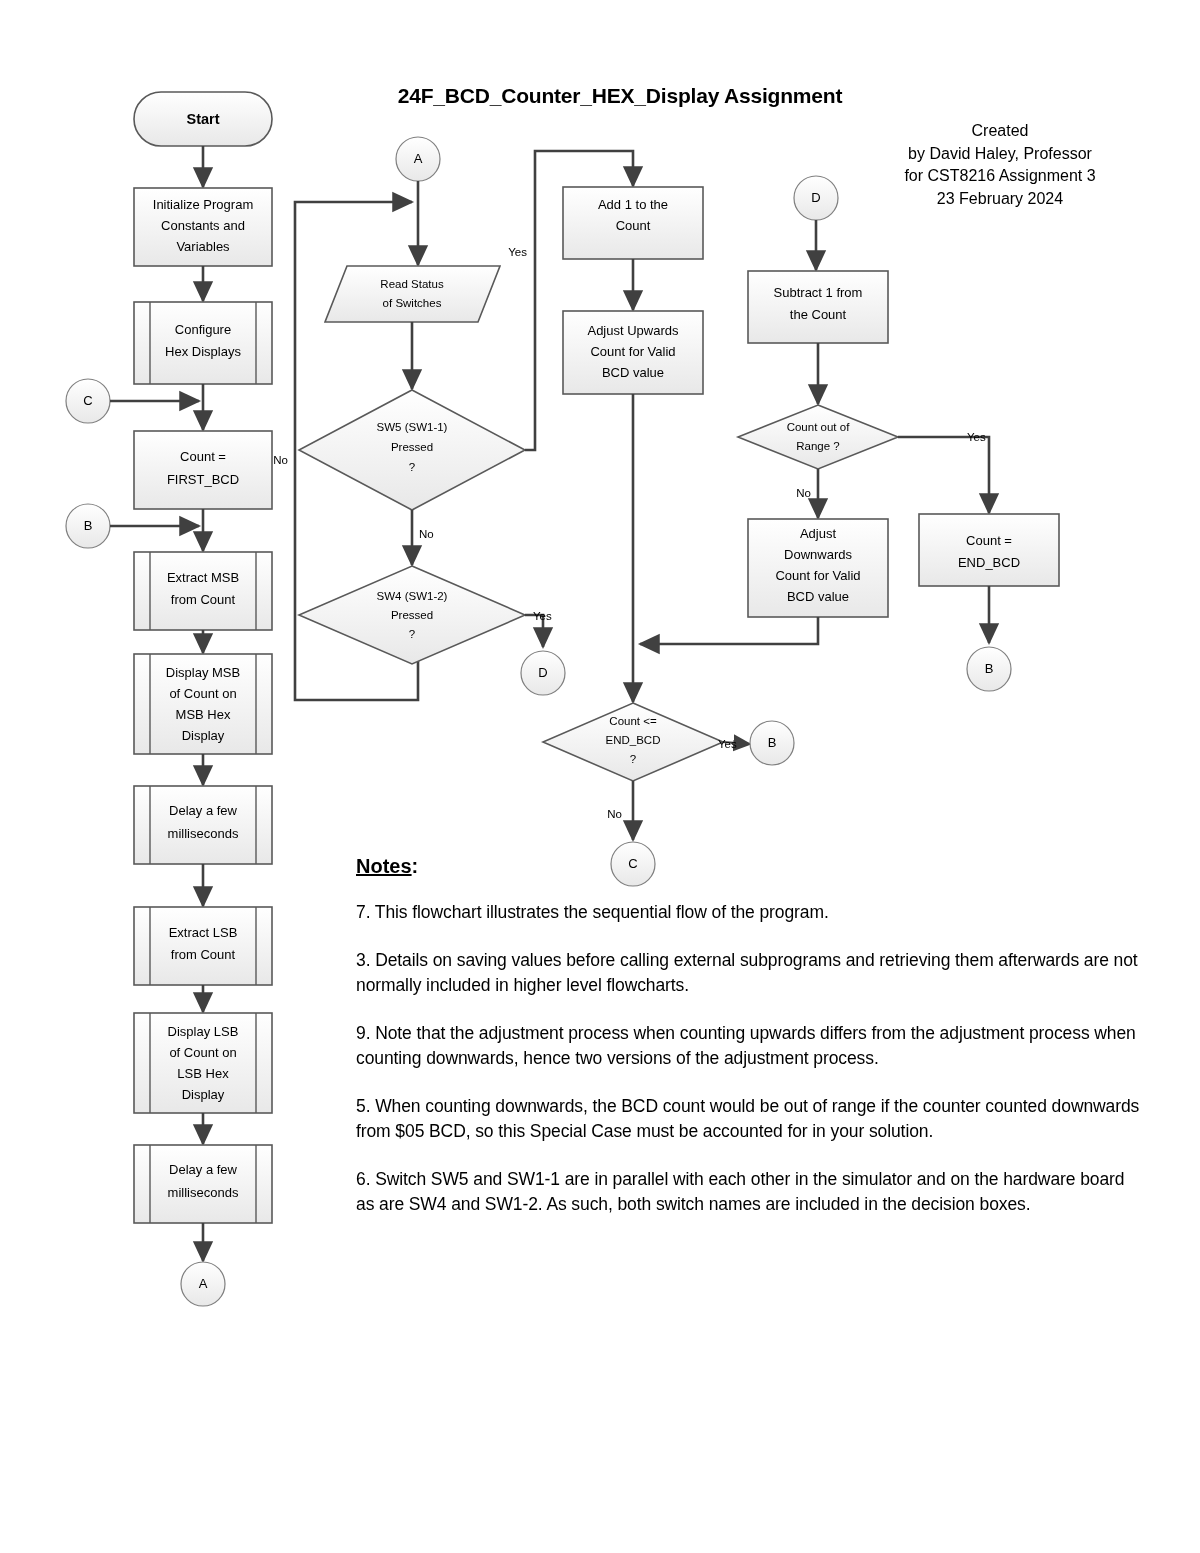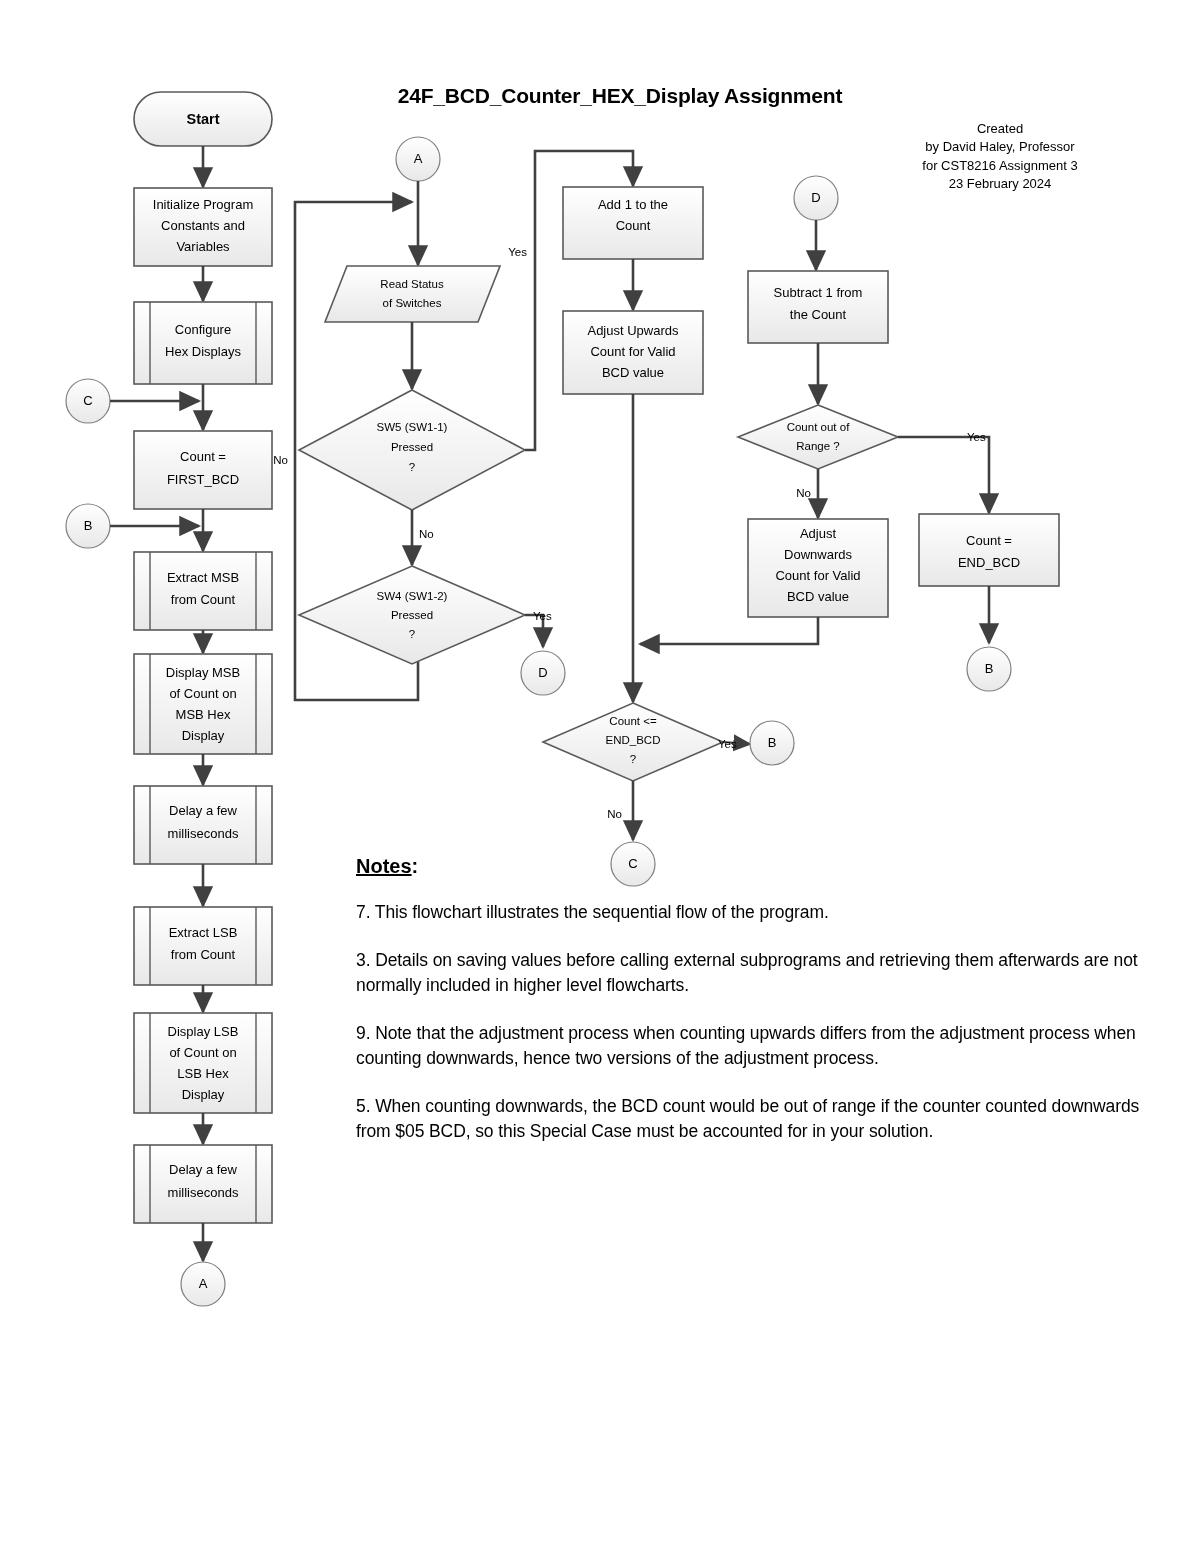--- a/index.html
+++ b/index.html
@@ -37,21 +37,21 @@
     font-size:14.5px;font-weight:bold;fill:#000;
     text-anchor:middle;dominant-baseline:middle;
   }
   #chart-title{
     position:absolute;left:360px;top:84px;width:520px;
     font-size:21px;font-weight:bold;letter-spacing:-0.2px;
     text-align:center;
   }
   #credit-block{
     position:absolute;left:880px;top:120px;width:240px;
-    font-size:13px;line-height:1.42;text-align:center;
+    font-size:16px;line-height:1.42;text-align:center;
   }
   #notes-panel{
     position:absolute;left:356px;top:855px;width:790px;
   }
   #notes-heading{
     font-size:20px;font-weight:700;
     display:inline-block;
   }
   #notes-heading .u{text-decoration:underline;}
   .note-item{
@@ -313,13 +313,14 @@
   <div>for CST8216 Assignment 3</div>
   <div>23 February 2024</div>
 </div>
 
 <div id="notes-panel">
   <div id="notes-heading"><span class="u">Notes</span><span>:</span></div>
   <div class="note-item">7. This flowchart illustrates the sequential flow of the program.</div>
   <div class="note-item">3. Details on saving values before calling external subprograms and retrieving them afterwards are not normally included in higher level flowcharts.</div>
   <div class="note-item">9. Note that the adjustment process when counting upwards differs from the adjustment process when counting downwards, hence two versions of the adjustment process.</div>
   <div class="note-item">5. When counting downwards, the BCD count would be out of range if the counter counted downwards from $05 BCD, so this Special Case must be accounted for in your solution.</div>
+  <div class="note-item">6. Switch SW5 and SW1-1 are in parallel with each other in the simulator and on the hardware board as are SW4 and SW1-2. As such, both switch names are included in the decision boxes.</div>
 </div>
 
 </body></html>

